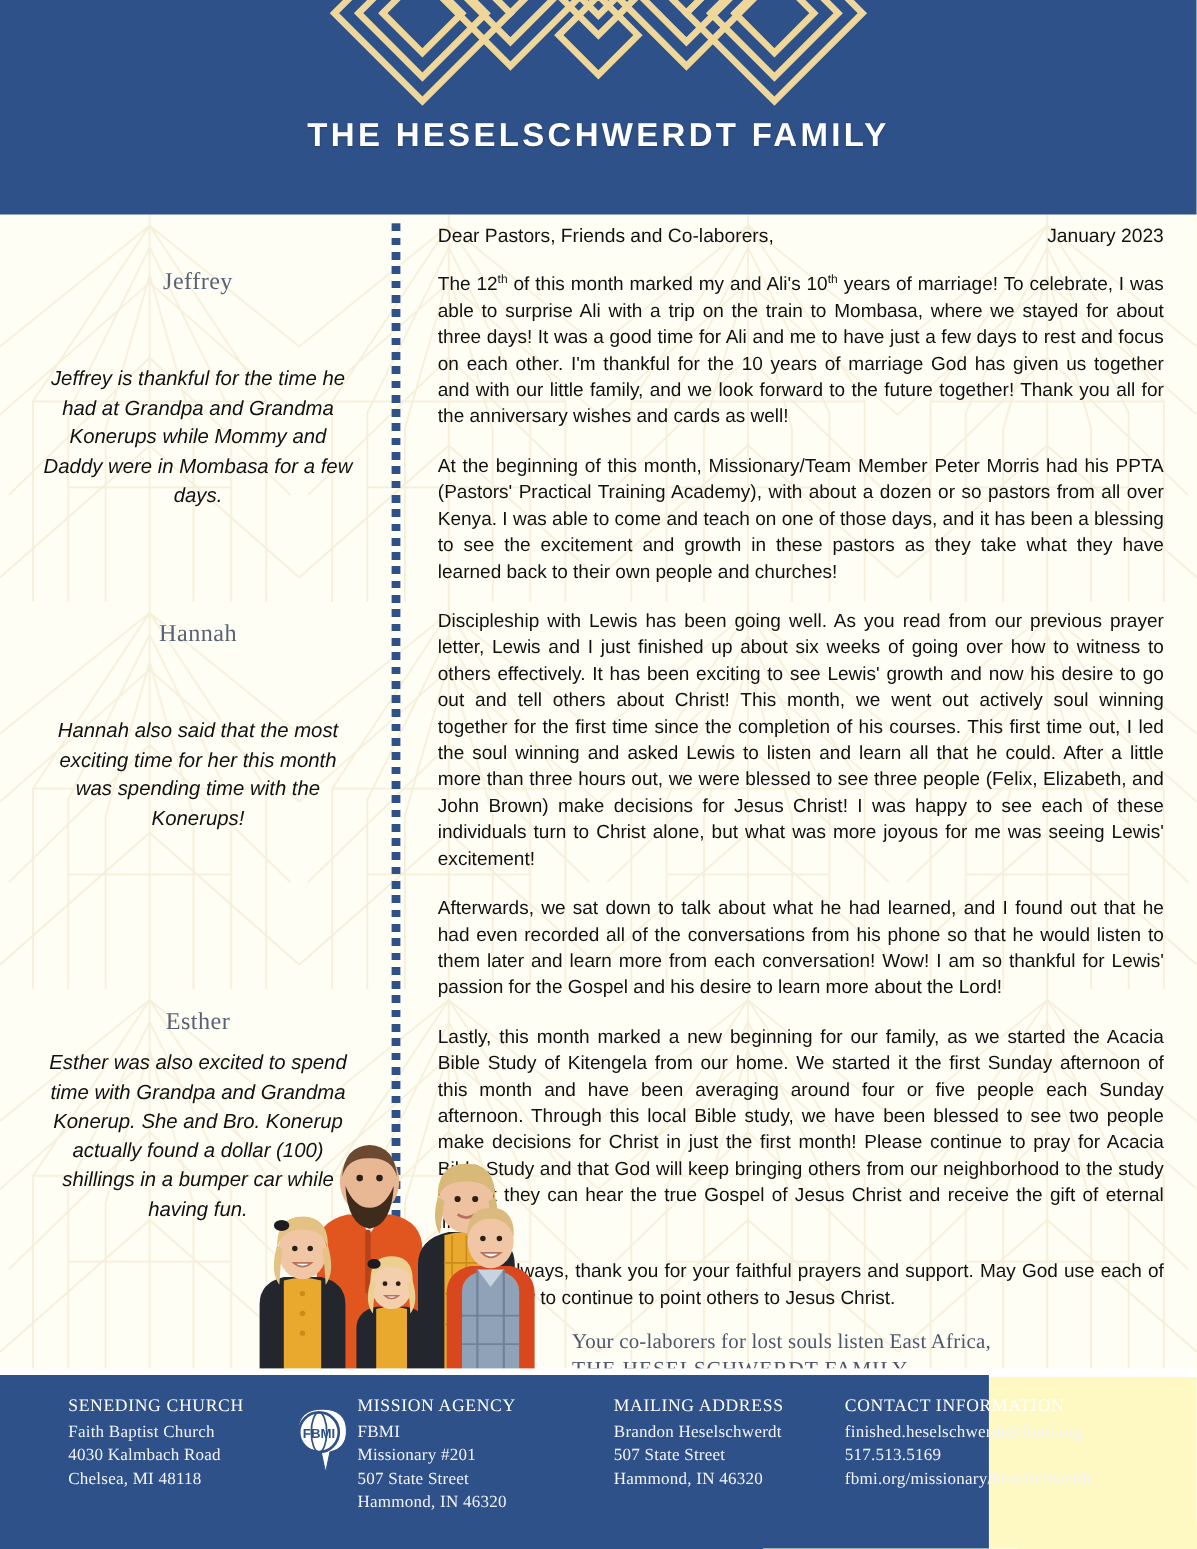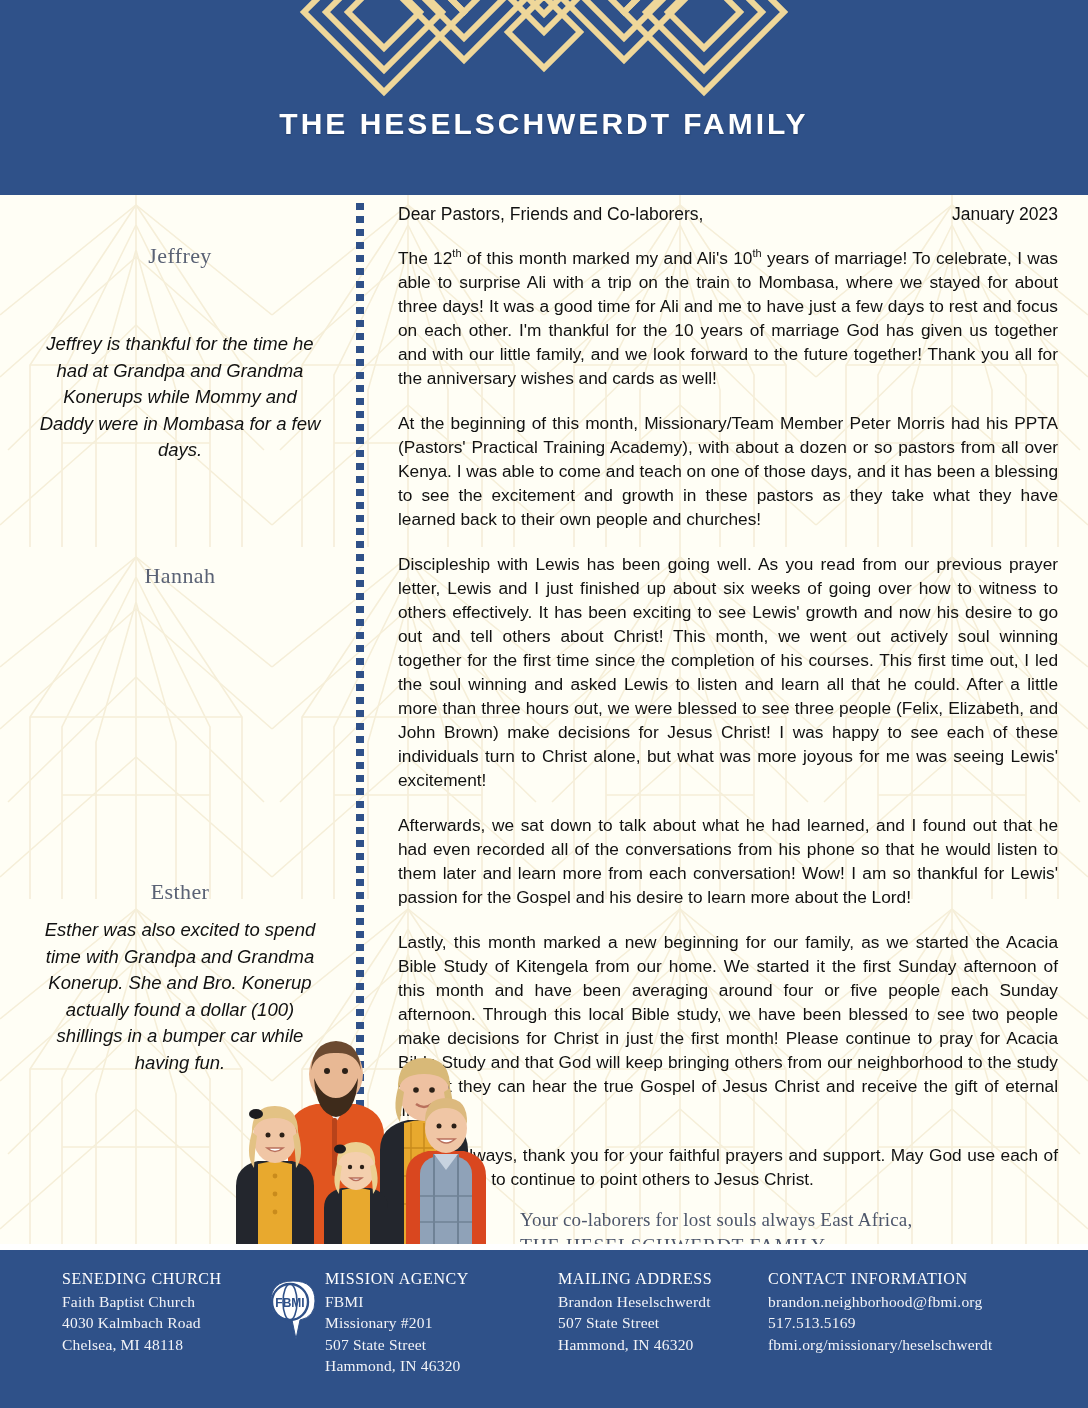--- a/index.html
+++ b/index.html
@@ -64,21 +64,21 @@
     line-height: 37px;
     white-space: nowrap;
     text-shadow: 0 1px 2px rgba(0,0,0,0.25);
   }
 
   
   .footer {
     position: absolute;
     left: 0;
     top: 1250px;
-    width: 1088px;
+    width: 899px;
     height: 158px;
     background: #2f5189;
     z-index: 6;
   }
   .footer-cols {
     position: absolute;
     left: 0; top: 0;
     width: 1088px; height: 158px;
   }
   .fcol {
@@ -148,21 +148,21 @@
     font-style: italic;
     font-size: 18.5px;
     line-height: 26.5px;
     color: #111111;
     padding: 0 6px;
   }
   .blk-jeffrey { top: 48px; }
   .blk-jeffrey .kid-text { margin-top: 62px; }
   .blk-hannah  { top: 368px; }
   .blk-hannah .kid-text { margin-top: 62px; }
-  .blk-esther  { top: 684px; }
+  .blk-esther  { top: 720px; }
   .blk-esther .kid-text { margin-top: 12px; }
 
   
   .family-photo {
     position: absolute;
     left: 228px;
     top: 1018px;
     width: 290px;
     height: 232px;
     z-index: 4;
@@ -285,20 +285,21 @@
 
   <div class="sidebar">
 
     <div class="kid-block blk-jeffrey">
       <div class="kid-name">Jeffrey</div>
       <div class="kid-text">Jeffrey is thankful for the time he had at Grandpa and Grandma Konerups while Mommy and Daddy were in Mombasa for a few days.</div>
     </div>
 
     <div class="kid-block blk-hannah">
       <div class="kid-name">Hannah</div>
+      <div class="kid-text">Hannah also said that the most exciting time for her this month was spending time with the Konerups!</div>
     </div>
 
     <div class="kid-block blk-esther">
       <div class="kid-name">Esther</div>
       <div class="kid-text">Esther was also excited to spend time with Grandpa and Grandma Konerup. She and Bro. Konerup actually found a dollar (100) shillings in a bumper car while having fun.</div>
     </div>
   </div>
 
   <div class="family-photo">
     <svg viewBox="0 0 290 232" width="290" height="232">
@@ -387,21 +388,21 @@
     </div>
 
     <div class="para">The 12<sup>th</sup> of this month marked my and Ali's 10<sup>th</sup> years of marriage! To celebrate, I was able to surprise Ali with a trip on the train to Mombasa, where we stayed for about three days! It was a good time for Ali and me to have just a few days to rest and focus on each other. I'm thankful for the 10 years of marriage God has given us together and with our little family, and we look forward to the future together! Thank you all for the anniversary wishes and cards as well!</div>
     <div class="para">At the beginning of this month, Missionary/Team Member Peter Morris had his PPTA (Pastors' Practical Training Academy), with about a dozen or so pastors from all over Kenya. I was able to come and teach on one of those days, and it has been a blessing to see the excitement and growth in these pastors as they take what they have learned back to their own people and churches!</div>
     <div class="para">Discipleship with Lewis has been going well. As you read from our previous prayer letter, Lewis and I just finished up about six weeks of going over how to witness to others effectively. It has been exciting to see Lewis' growth and now his desire to go out and tell others about Christ! This month, we went out actively soul winning together for the first time since the completion of his courses. This first time out, I led the soul winning and asked Lewis to listen and learn all that he could. After a little more than three hours out, we were blessed to see three people (Felix, Elizabeth, and John Brown) make decisions for Jesus Christ! I was happy to see each of these individuals turn to Christ alone, but what was more joyous for me was seeing Lewis' excitement!</div>
     <div class="para">Afterwards, we sat down to talk about what he had learned, and I found out that he had even recorded all of the conversations from his phone so that he would listen to them later and learn more from each conversation! Wow! I am so thankful for Lewis' passion for the Gospel and his desire to learn more about the Lord!</div>
     <div class="para">Lastly, this month marked a new beginning for our family, as we started the Acacia Bible Study of Kitengela from our home. We started it the first Sunday afternoon of this month and have been averaging around four or five people each Sunday afternoon. Through this local Bible study, we have been blessed to see two people make decisions for Christ in just the first month! Please continue to pray for Acacia Bible Study and that God will keep bringing others from our neighborhood to the study so that they can hear the true Gospel of Jesus Christ and receive the gift of eternal life.</div>
     <div class="para para-indent">As always, thank you for your faithful prayers and support. May God use each of us this year to continue to point others to Jesus Christ.</div>
 
     <div class="signature">
-      <div>Your co-laborers for lost souls always East Africa,</div>
+      <div>Your co-laborers for lost souls listen East Africa,</div>
       <div class="sig-name">THE HESELSCHWERDT FAMILY</div>
       <div>Brandon, Ali, Jeffrey, Hannah, and Esther</div>
       <div>Romans 10:14</div>
     </div>
   </div>
 
   <div class="white-strip"></div>
 
   <div class="footer">
     <div class="footer-cols">
@@ -423,21 +424,21 @@
 
       <div class="fcol fcol-3">
         <div class="fhead fline">MAILING ADDRESS</div>
         <div class="fline">Brandon Heselschwerdt</div>
         <div class="fline">507 State Street</div>
         <div class="fline">Hammond, IN 46320</div>
       </div>
 
       <div class="fcol fcol-4">
         <div class="fhead fline">CONTACT INFORMATION</div>
-        <div class="fline">brandon.neighborhood@fbmi.org</div>
+        <div class="fline">finished.heselschwerdt@fbmi.org</div>
         <div class="fline">517.513.5169</div>
         <div class="fline">fbmi.org/missionary/heselschwerdt</div>
       </div>
     </div>
   </div>
 
   <div class="fbmi-logo">
     <svg viewBox="0 0 62 66" width="62" height="66">
       <path d="M31 4 Q53 4 53 24 Q53 40 38 43 L34 62 L30 43 Q9 41 9 24 Q9 4 31 4 Z" fill="#ffffff"></path>
       <path d="M31 4 Q53 4 53 24 Q53 40 38 43 L34 62 L30 43 Q9 41 9 24 Q9 4 31 4 Z" fill="none" stroke="#2f5189" stroke-width="1"></path>

